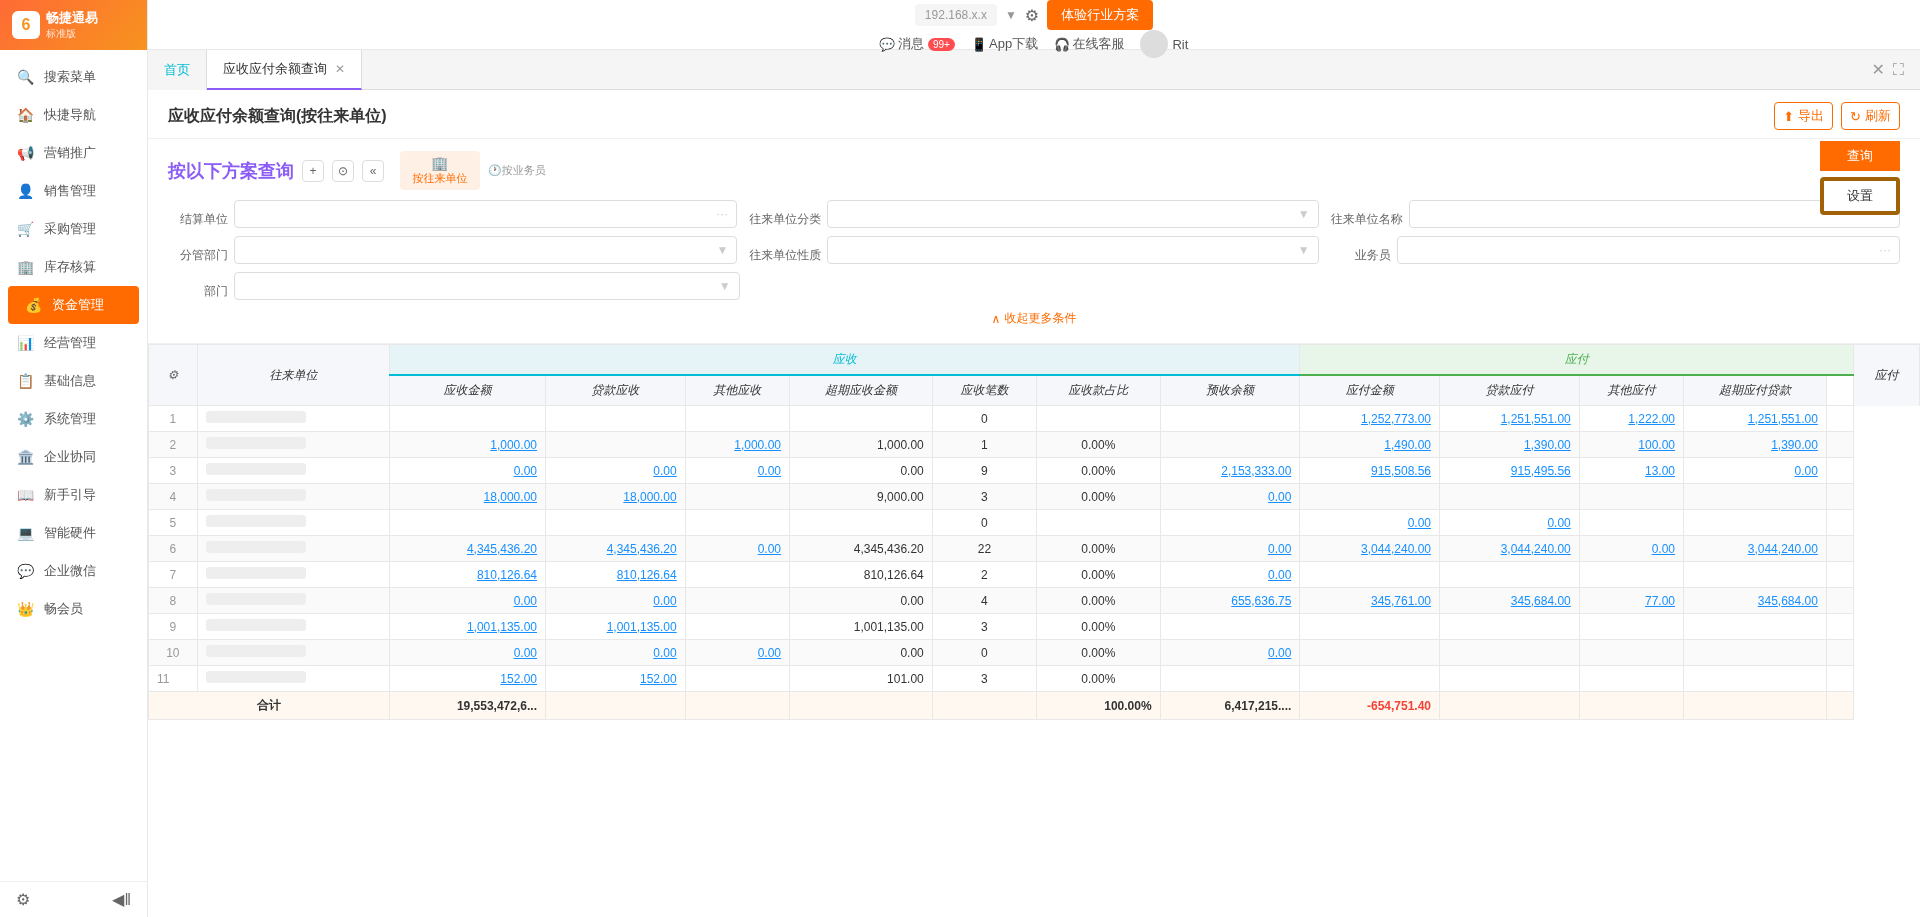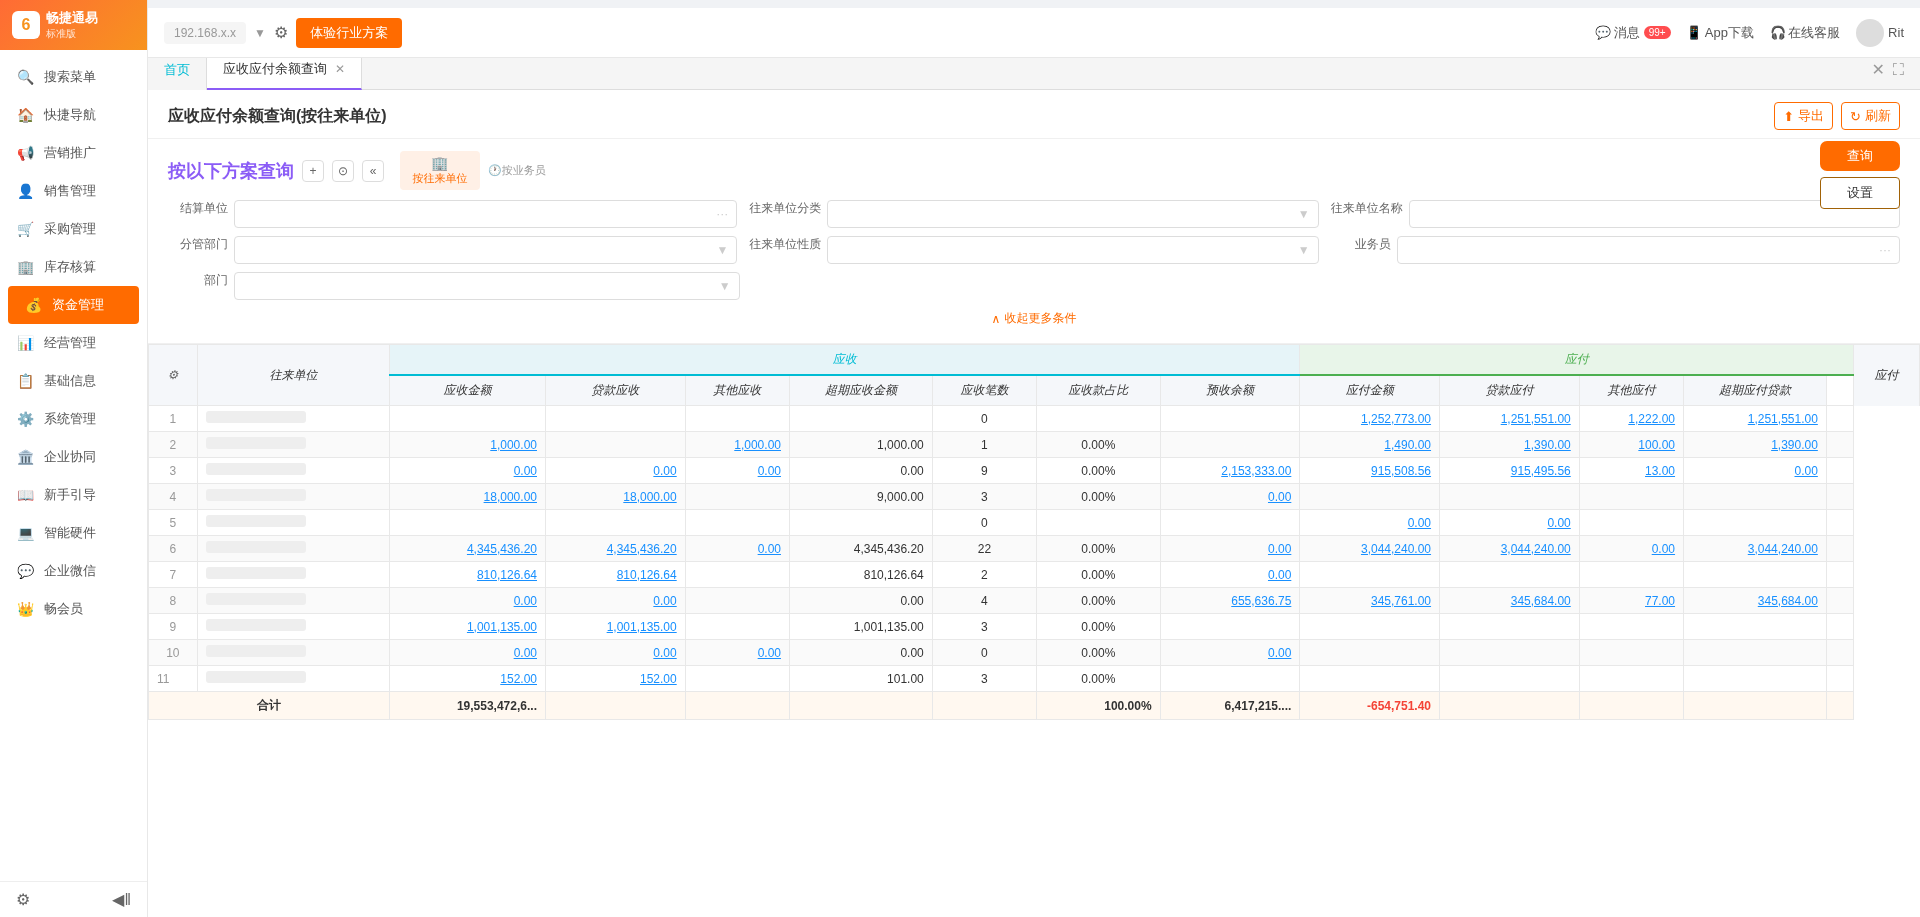--- a/index.html
+++ b/index.html
@@ -30,23 +30,23 @@
     .sidebar-item.active { background: #ff6b00; color: #fff; border-radius: 4px; margin: 0 8px; }
     .sidebar-item .icon { width: 20px; margin-right: 8px; text-align: center; font-size: 14px; }
     .sidebar-item .label { font-size: 13px; }
     .sidebar-footer {
       border-top: 1px solid #eee; padding: 8px 0;
       display: flex; align-items: center; justify-content: space-between; padding: 8px 16px;
     }
 
     
     .top-header {
-      position: fixed; left: 148px; top: 8px; right: 0; height: 50px;
+      position: fixed; left: 148px; top: 0; right: 0; height: 50px;
       background: #fff; border-bottom: 1px solid #e8e8e8; z-index: 99;
-      display: flex; align-items: center; padding: 0 16px; justify-content: space-between;
+      display: flex; align-items: center; padding: 0 16px; justify-content: space-between; flex-direction: column;
     }
     .header-left { display: flex; align-items: center; gap: 8px; }
     .header-btn-solution {
       background: #ff6b00; color: #fff; border: none; border-radius: 4px;
       padding: 6px 14px; font-size: 13px; cursor: pointer;
     }
     .header-right { display: flex; align-items: center; gap: 16px; color: #555; font-size: 13px; }
     .badge { background: #ff4d4f; color: #fff; border-radius: 10px; font-size: 10px; padding: 1px 5px; margin-left: 2px; }
     .user-avatar { width: 28px; height: 28px; border-radius: 50%; background: #ddd; }
 
@@ -100,21 +100,21 @@
       background: #f5f5f5; border-radius: 4px; padding: 4px 10px;
       display: flex; flex-direction: column; align-items: center; min-width: 80px;
     }
     .filter-scheme.active { background: #fff0e6; }
     .filter-scheme-icon { color: #ff6b00; font-size: 14px; }
     .filter-scheme-label { font-size: 11px; color: #ff6b00; }
     .filter-scheme-sub { font-size: 11px; color: #999; cursor: pointer; display: flex; align-items: center; }
 
     .filter-rows { display: flex; flex-direction: column; gap: 8px; }
     .filter-row { display: flex; align-items: center; gap: 12px; }
-    .filter-field { display: flex; align-items: flex-start; flex: 1; min-width: 0; }
+    .filter-field { display: flex; align-items: flex-end; flex: 1; min-width: 0; }
     .filter-field-label { color: #666; font-size: 12px; white-space: nowrap; margin-right: 6px; min-width: 60px; text-align: right; }
     .filter-input {
       flex: 1; height: 28px; border: 1px solid #ddd; border-radius: 4px;
       padding: 0 8px; font-size: 12px; color: #333; background: #fff; outline: none;
     }
     .filter-select {
       flex: 1; height: 28px; border: 1px solid #ddd; border-radius: 4px;
       padding: 0 8px; font-size: 12px; color: #333; background: #fff; outline: none;
       display: flex; align-items: center; justify-content: space-between; cursor: pointer;
     }
@@ -122,25 +122,25 @@
       flex: 1; height: 28px; border: 1px solid #ddd; border-radius: 4px;
       padding: 0 8px; font-size: 12px; color: #333; background: #fff;
       display: flex; align-items: center; justify-content: flex-end; cursor: pointer;
     }
     .collapse-btn {
       display: flex; align-items: center; gap: 4px; color: #ff6b00;
       cursor: pointer; font-size: 12px; justify-content: center; padding: 4px;
     }
 
     .query-btn {
-      background: #ff6b00; color: #fff; border: none; border-radius: 7px;
+      background: #ff6b00; color: #fff; border: none; border-radius: 0;
       padding: 6px 20px; font-size: 13px; cursor: pointer; width: 80px;
     }
     .setting-btn {
-      background: #fff; color: #333; border: 1px solid #a16207; border-radius: 4px;
+      background: #fff; color: #333; border: 4px solid #a16207; border-radius: 4px;
       padding: 6px 20px; font-size: 13px; cursor: pointer; width: 80px;
     }
 
     
     .table-area {
       overflow: auto;
       height: calc(100vh - 90px - 280px);
       margin: 0;
       background: #fff;
     }

